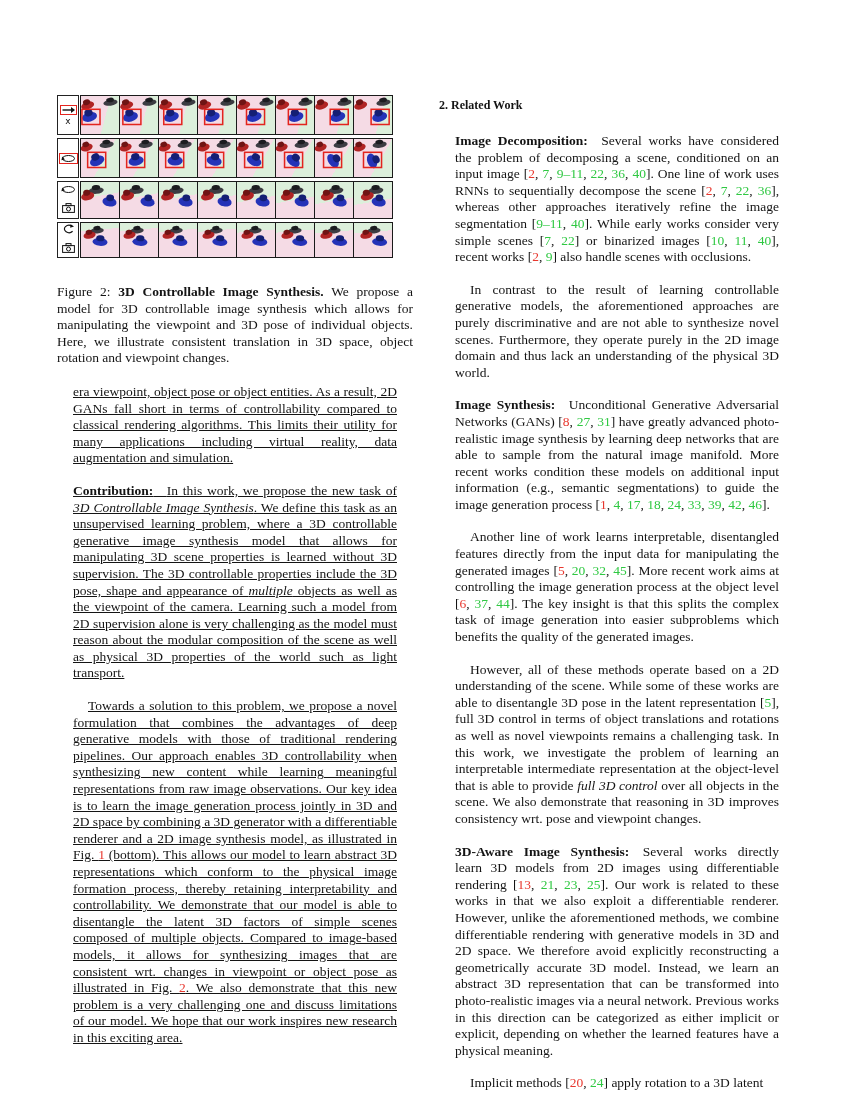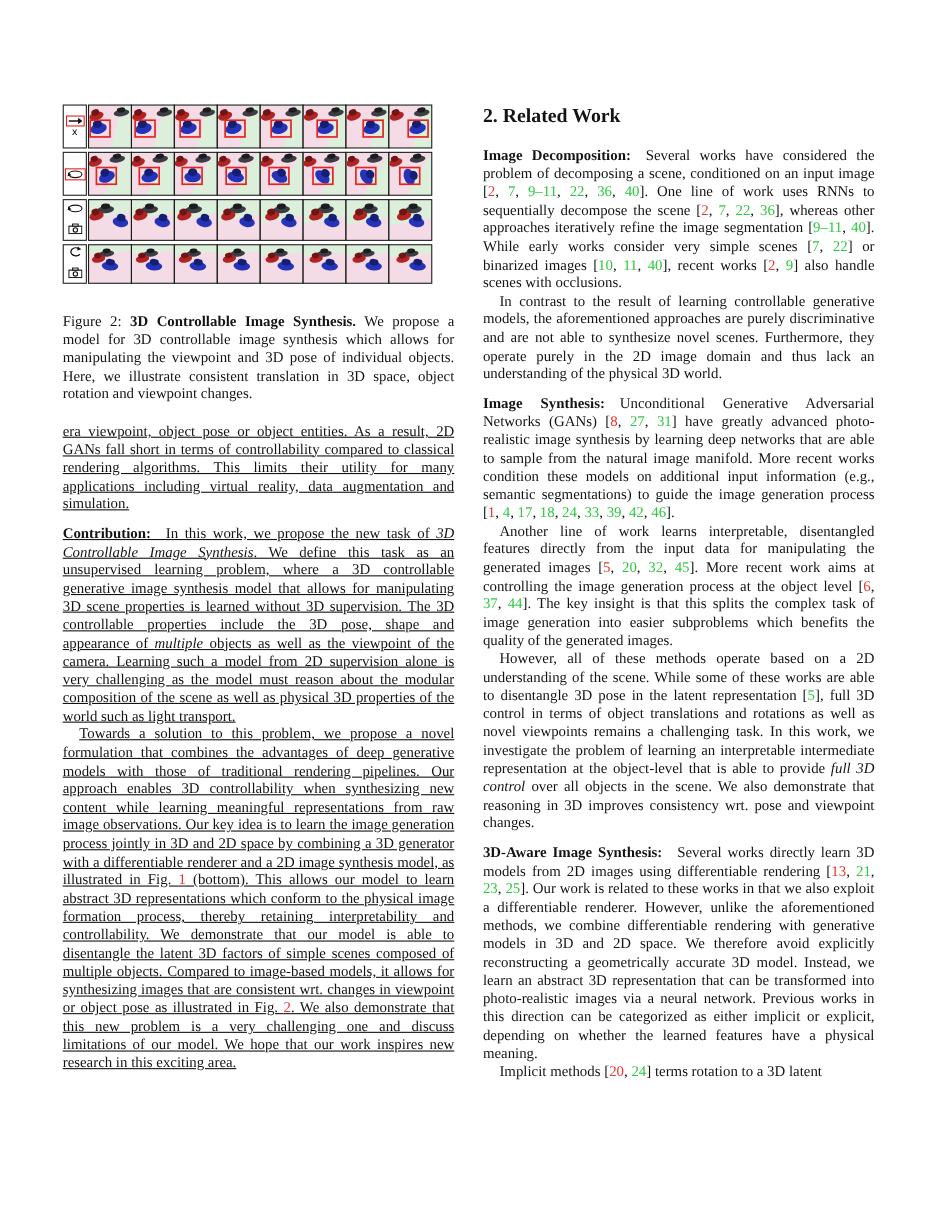--- a/index.html
+++ b/index.html
@@ -1,28 +1,28 @@
 <!DOCTYPE html>
 <html><head>
 <meta charset="utf-8">
 <style>
   html,body{margin:0;padding:0;background:#e9e9e9;}
   .page{position:relative;width:850px;height:1100px;background:#ffffff;margin:0 auto;
         font-family:"Liberation Serif","DejaVu Serif",serif;color:#141414;overflow:hidden;}
   .col{position:absolute;top:95px;width:356px;font-size:13.5px;line-height:16.6px;text-align:justify;}
   .col-left{left:57px;}
   .col-right{left:439px;}
-  .para{margin:0;}
+  .para{margin:16px;}
   .para.indent{text-indent:15px;}
   .para.lead{margin-top:10px;}
   .seg-b{font-weight:bold;}
   .seg-i{font-style:italic;}
   .cite-green{color:#2fc842;}
   .ref-red{color:#e8372e;}
-  .section-heading{font-size:18px;font-weight:bold;margin:1px 0 19px 0;text-align:left;line-height:18px;}
+  .section-heading{font-size:12px;font-weight:bold;margin:1px 0 19px 0;text-align:left;line-height:18px;}
   .caption{margin-top:26px;}
   .body-text{margin-top:17px;text-decoration:underline;}
 
   
   .fig{width:346px;}
   .fig-row{display:flex;align-items:stretch;margin-bottom:3px;}
   .icon-cell{width:22px;flex:0 0 22px;border:1px solid #222;background:#fff;display:flex;
              flex-direction:column;align-items:center;justify-content:center;gap:2px;
              margin-right:2px;box-sizing:border-box;}
   .mini-red-box{border:1.5px solid #e3241e;display:flex;align-items:center;justify-content:center;
@@ -634,17 +634,17 @@
 
   <div class="col col-right">
     <div class="section-heading">2. Related Work</div>
     <div>
         <div class="para"><span class="seg-b">Image Decomposition:</span><span> </span><span>Several works have considered the problem of decomposing a scene, conditioned on an input image </span><span>[</span><span class="ref-red">2</span><span>, </span><span class="cite-green">7</span><span>, </span><span class="cite-green">9–11</span><span>, </span><span class="cite-green">22</span><span>, </span><span class="cite-green">36</span><span>, </span><span class="cite-green">40</span><span>]</span><span>. One line of work uses RNNs to sequentially decompose the scene </span><span>[</span><span class="ref-red">2</span><span>, </span><span class="cite-green">7</span><span>, </span><span class="cite-green">22</span><span>, </span><span class="cite-green">36</span><span>]</span><span>, whereas other approaches iteratively refine the image segmentation </span><span>[</span><span class="cite-green">9–11</span><span>, </span><span class="cite-green">40</span><span>]</span><span>. While early works consider very simple scenes </span><span>[</span><span class="cite-green">7</span><span>, </span><span class="cite-green">22</span><span>]</span><span> or binarized images </span><span>[</span><span class="cite-green">10</span><span>, </span><span class="cite-green">11</span><span>, </span><span class="cite-green">40</span><span>]</span><span>, recent works </span><span>[</span><span class="ref-red">2</span><span>, </span><span class="cite-green">9</span><span>]</span><span> also handle scenes with occlusions.</span></div>
         <div class="para indent"><span>In contrast to the result of learning controllable generative models, the aforementioned approaches are purely discriminative and are not able to synthesize novel scenes. Furthermore, they operate purely in the 2D image domain and thus lack an understanding of the physical 3D world.</span></div>
         <div class="para lead"><span class="seg-b">Image Synthesis:</span><span> </span><span>Unconditional Generative Adversarial Networks (GANs) </span><span>[</span><span class="ref-red">8</span><span>, </span><span class="cite-green">27</span><span>, </span><span class="cite-green">31</span><span>]</span><span> have greatly advanced photo-realistic image synthesis by learning deep networks that are able to sample from the natural image manifold. More recent works condition these models on additional input information (e.g., semantic segmentations) to guide the image generation process </span><span>[</span><span class="ref-red">1</span><span>, </span><span class="cite-green">4</span><span>, </span><span class="cite-green">17</span><span>, </span><span class="cite-green">18</span><span>, </span><span class="cite-green">24</span><span>, </span><span class="cite-green">33</span><span>, </span><span class="cite-green">39</span><span>, </span><span class="cite-green">42</span><span>, </span><span class="cite-green">46</span><span>]</span><span>.</span></div>
         <div class="para indent"><span>Another line of work learns interpretable, disentangled features directly from the input data for manipulating the generated images </span><span>[</span><span class="ref-red">5</span><span>, </span><span class="cite-green">20</span><span>, </span><span class="cite-green">32</span><span>, </span><span class="cite-green">45</span><span>]</span><span>. More recent work aims at controlling the image generation process at the object level </span><span>[</span><span class="ref-red">6</span><span>, </span><span class="cite-green">37</span><span>, </span><span class="cite-green">44</span><span>]</span><span>. The key insight is that this splits the complex task of image generation into easier subproblems which benefits the quality of the generated images.</span></div>
         <div class="para indent"><span>However, all of these methods operate based on a 2D understanding of the scene. While some of these works are able to disentangle 3D pose in the latent representation </span><span>[</span><span class="cite-green">5</span><span>]</span><span>, full 3D control in terms of object translations and rotations as well as novel viewpoints remains a challenging task. In this work, we investigate the problem of learning an interpretable intermediate representation at the object-level that is able to provide </span><span class="seg-i">full 3D control</span><span> over all objects in the scene. We also demonstrate that reasoning in 3D improves consistency wrt. pose and viewpoint changes.</span></div>
         <div class="para lead"><span class="seg-b">3D-Aware Image Synthesis:</span><span> </span><span>Several works directly learn 3D models from 2D images using differentiable rendering </span><span>[</span><span class="ref-red">13</span><span>, </span><span class="cite-green">21</span><span>, </span><span class="cite-green">23</span><span>, </span><span class="cite-green">25</span><span>]</span><span>. Our work is related to these works in that we also exploit a differentiable renderer. However, unlike the aforementioned methods, we combine differentiable rendering with generative models in 3D and 2D space. We therefore avoid explicitly reconstructing a geometrically accurate 3D model. Instead, we learn an abstract 3D representation that can be transformed into photo-realistic images via a neural network. Previous works in this direction can be categorized as either implicit or explicit, depending on whether the learned features have a physical meaning.</span></div>
-        <div class="para indent"><span>Implicit methods </span><span>[</span><span class="ref-red">20</span><span>, </span><span class="cite-green">24</span><span>]</span><span> terms rotation to a 3D latent</span></div>
+        <div class="para indent"><span>Implicit methods </span><span>[</span><span class="ref-red">20</span><span>, </span><span class="cite-green">24</span><span>]</span><span> apply rotation to a 3D latent</span></div>
       </div>
   </div>
 
 </div>
 
 </body></html>

